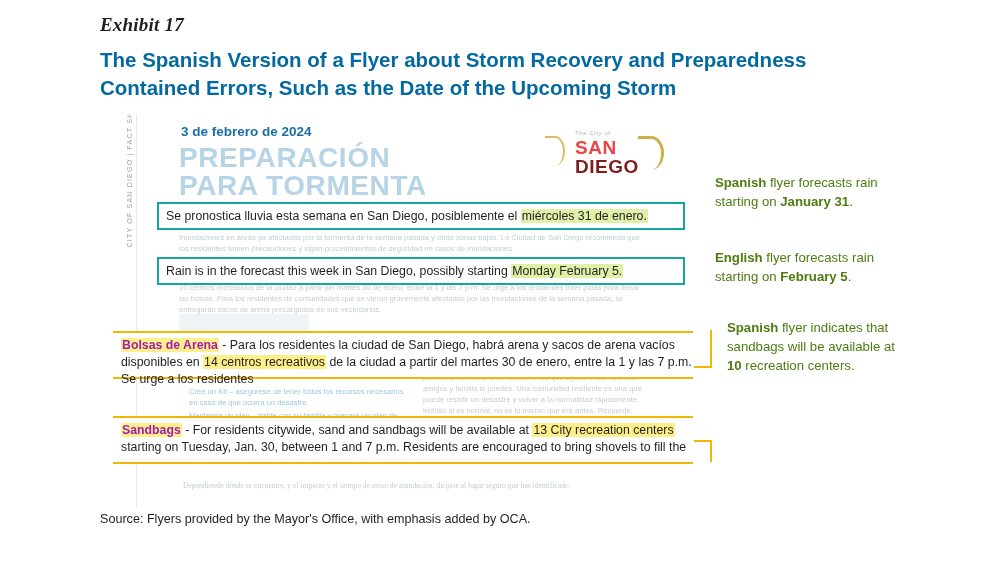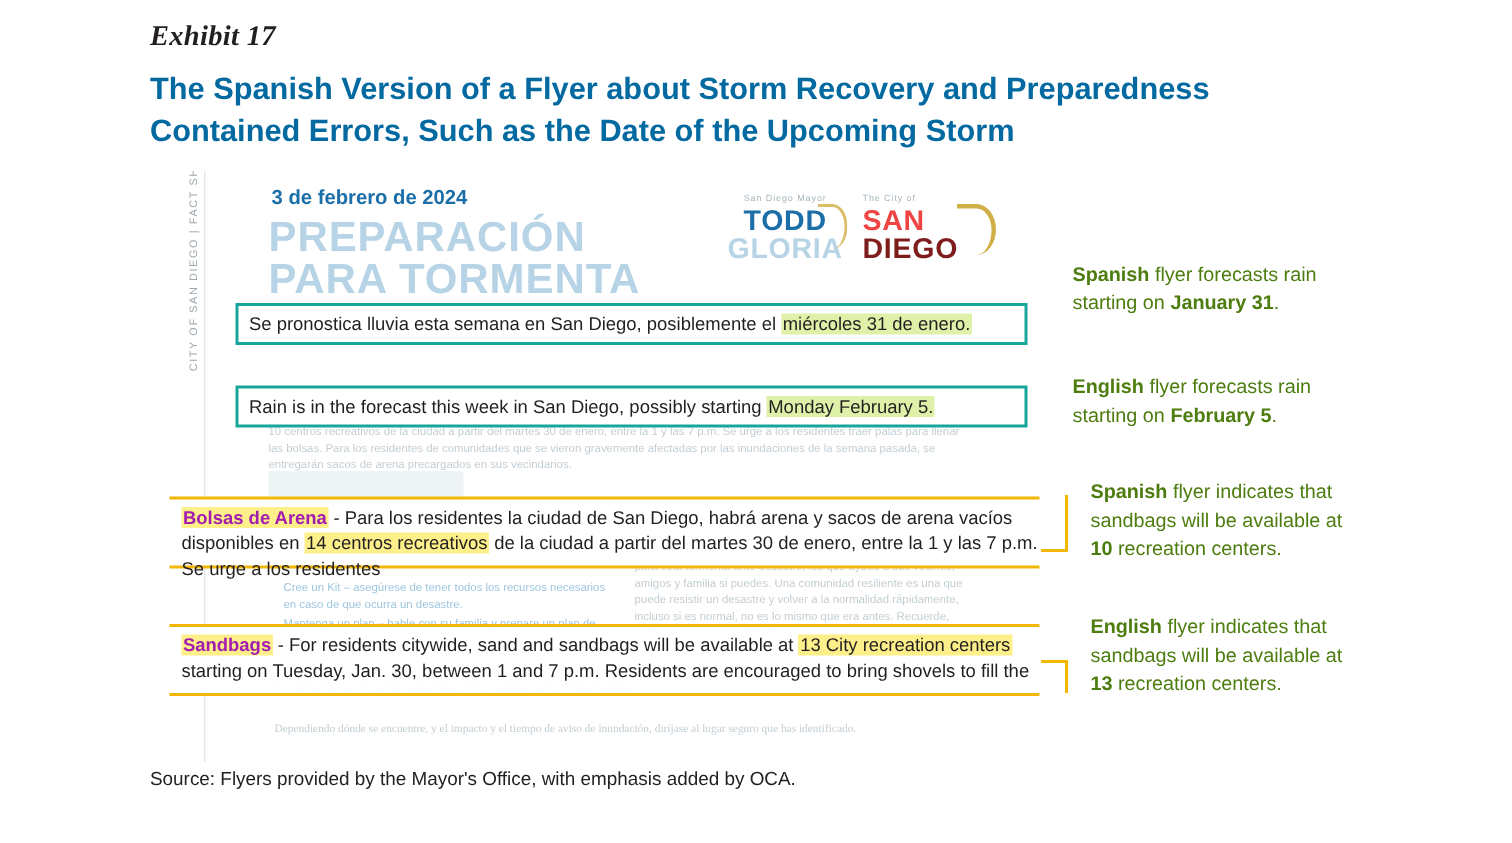--- a/index.html
+++ b/index.html
@@ -234,34 +234,30 @@
   <div class="flyer">
 
     <div class="flyer-sideband">
       <div class="side-text">CITY OF SAN DIEGO  |  FACT SHEET</div>
     </div>
 
     <div class="flyer-date">3 de febrero de 2024</div>
     <div class="flyer-head1">PREPARACIÓN</div>
     <div class="flyer-head2">PARA TORMENTA</div>
 
-    <div class="logo-todd">
-      <span class="small">San Diego Mayor</span>
-      <span class="big">TODD</span>
-      <span class="big2">GLORIA</span>
-    </div>
     <div class="logo-swoosh2"></div>
 
     <div class="logo-city">
       <span class="small">The City of</span>
       <span class="big">SAN</span>
       <span class="big2">DIEGO</span>
     </div>
     <div class="logo-swoosh"></div>
 
+    <div class="faint" style="left:66px; top:118px; width:470px;">Inundaciones en áreas ya afectadas por la tormenta de la semana pasada y otras zonas bajas. La Ciudad de San Diego recomienda que los residentes tomen precauciones y sigan procedimientos de seguridad en casos de inundaciones.</div>
 
     <div class="faint" style="left:66px; top:168px; width:470px;">10 centros recreativos de la ciudad a partir del martes 30 de enero, entre la 1 y las 7 p.m. Se urge a los residentes traer palas para llenar las bolsas. Para los residentes de comunidades que se vieron gravemente afectadas por las inundaciones de la semana pasada, se entregarán sacos de arena precargados en sus vecindarios.</div>
 
     <div class="ghost-block" style="left:66px; top:200px; width:130px; height:52px;"></div>
 
     <div class="faint" style="left:66px; top:254px; width:230px;">depende de la protección y de los elementos que tenga listos.</div>
     <div class="faint-blue" style="left:76px; top:272px; width:215px;">Cree un Kit – asegúrese de tener todos los recursos necesarios en caso de que ocurra un desastre.</div>
     <div class="faint-blue" style="left:76px; top:296px; width:215px;">Mantenga un plan – hable con su familia y prepare un plan de emergencia.</div>
 
     <div class="faint" style="left:310px; top:258px; width:226px;">para esta tormenta ante desastre, les que ayude a sus vecinos, amigos y familia si puedes. Una comunidad resiliente es una que puede resistir un desastre y volver a la normalidad rápidamente, incluso si es normal, no es lo mismo que era antes. Recuerde, preparación comunitaria comienza</div>
@@ -292,17 +288,16 @@
   <div class="conn" style="left:710px; top:330px; width:2px; height:38px;"></div>
   <div class="conn" style="left:694px; top:440px; width:18px; height:2px;"></div>
   <div class="conn" style="left:710px; top:440px; width:2px; height:22px;"></div>
 
   <div class="note" style="left:715px; top:173px; width:185px;"><b>Spanish</b> flyer forecasts rain starting on <b>January 31</b>.</div>
 
   <div class="note" style="left:715px; top:248px; width:185px;"><b>English</b> flyer forecasts rain starting on <b>February 5</b>.</div>
 
   <div class="note" style="left:727px; top:318px; width:180px;"><b>Spanish</b> flyer indicates that sandbags will be available at <b>10</b> recreation centers.</div>
 
-  <div class="note" style="left:727px; top:408px; width:180px;"><b>English</b> flyer indicates that sandbags will be available at <b>13</b> recreation centers.</div>
 
   <div class="source">Source: Flyers provided by the Mayor's Office, with emphasis added by OCA.</div>
 
 </div>
 
 </body></html>

